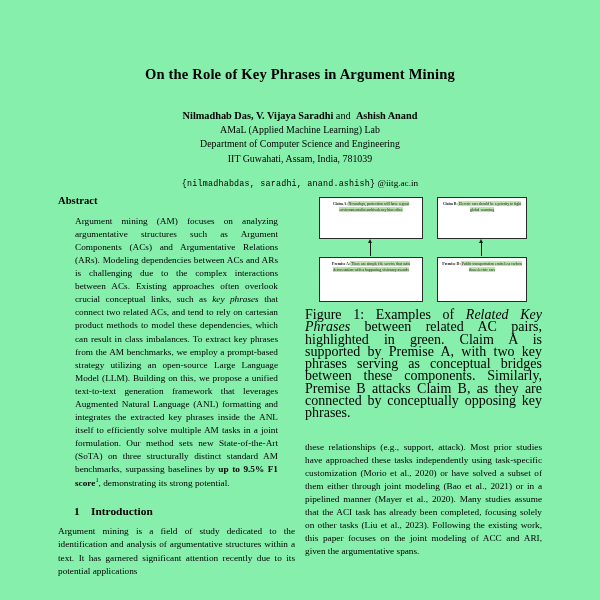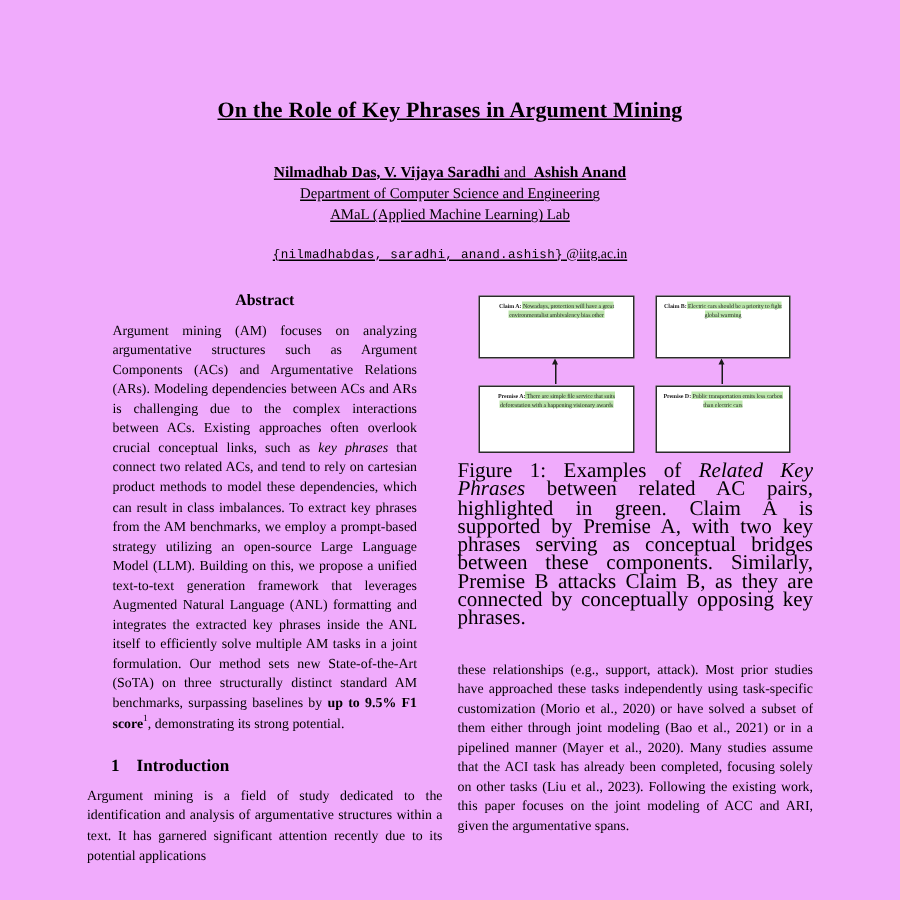--- a/index.html
+++ b/index.html
@@ -11,22 +11,21 @@
     width: 600px;
     height: 600px;
     overflow: hidden;
     font-family: "Liberation Serif", "DejaVu Serif", serif;
     color: #000000;
   }
   .page {
     position: relative;
     width: 600px;
     height: 600px;
-    background: #f0abfc;
-    text-decoration: underline;
+    background: #86efac;
   }
 
   
   .title-block {
     padding-top: 66px;
     text-align: center;
   }
   .paper-title {
     font-size: 14.6px;
     font-weight: bold;
@@ -71,21 +70,20 @@
     width: 237px;
     height: 405px;
     overflow: hidden;
   }
   .col-left  { left: 58px; }
   .col-right { left: 305px; }
 
   .section-head {
     font-size: 10.6px;
     font-weight: bold;
-    text-align: center;
     margin: 0 0 7px 0;
     line-height: 1.2;
   }
   .abstract-body {
     width: 203px;
     margin: 0 auto;
   }
   p.tx {
     margin: 0;
     font-size: 9.25px;
@@ -177,22 +175,23 @@
 
 <div class="page">
 
   <div class="title-block">
     <div class="paper-title">On the Role of Key Phrases in Argument Mining</div>
 
     <div class="authors">
       <span>Nilmadhab Das, V. Vijaya Saradhi</span><span class="conj">&nbsp;</span><span class="conj">and</span><span class="conj">&nbsp;&nbsp;</span><span>Ashish Anand</span>
     </div>
 
+    <div class="affil">AMaL (Applied Machine Learning) Lab</div>
     <div class="affil">Department of Computer Science and Engineering</div>
-    <div class="affil">AMaL (Applied Machine Learning) Lab</div>
+    <div class="affil">IIT Guwahati, Assam, India, 781039</div>
 
     <div class="emails"><span class="mono">{nilmadhabdas, saradhi, anand.ashish}</span><span> @iitg.ac.in</span></div>
   </div>
 
   <div class="columns">
 
     <div class="col col-left">
 
       <div class="section-head">Abstract</div>
 

